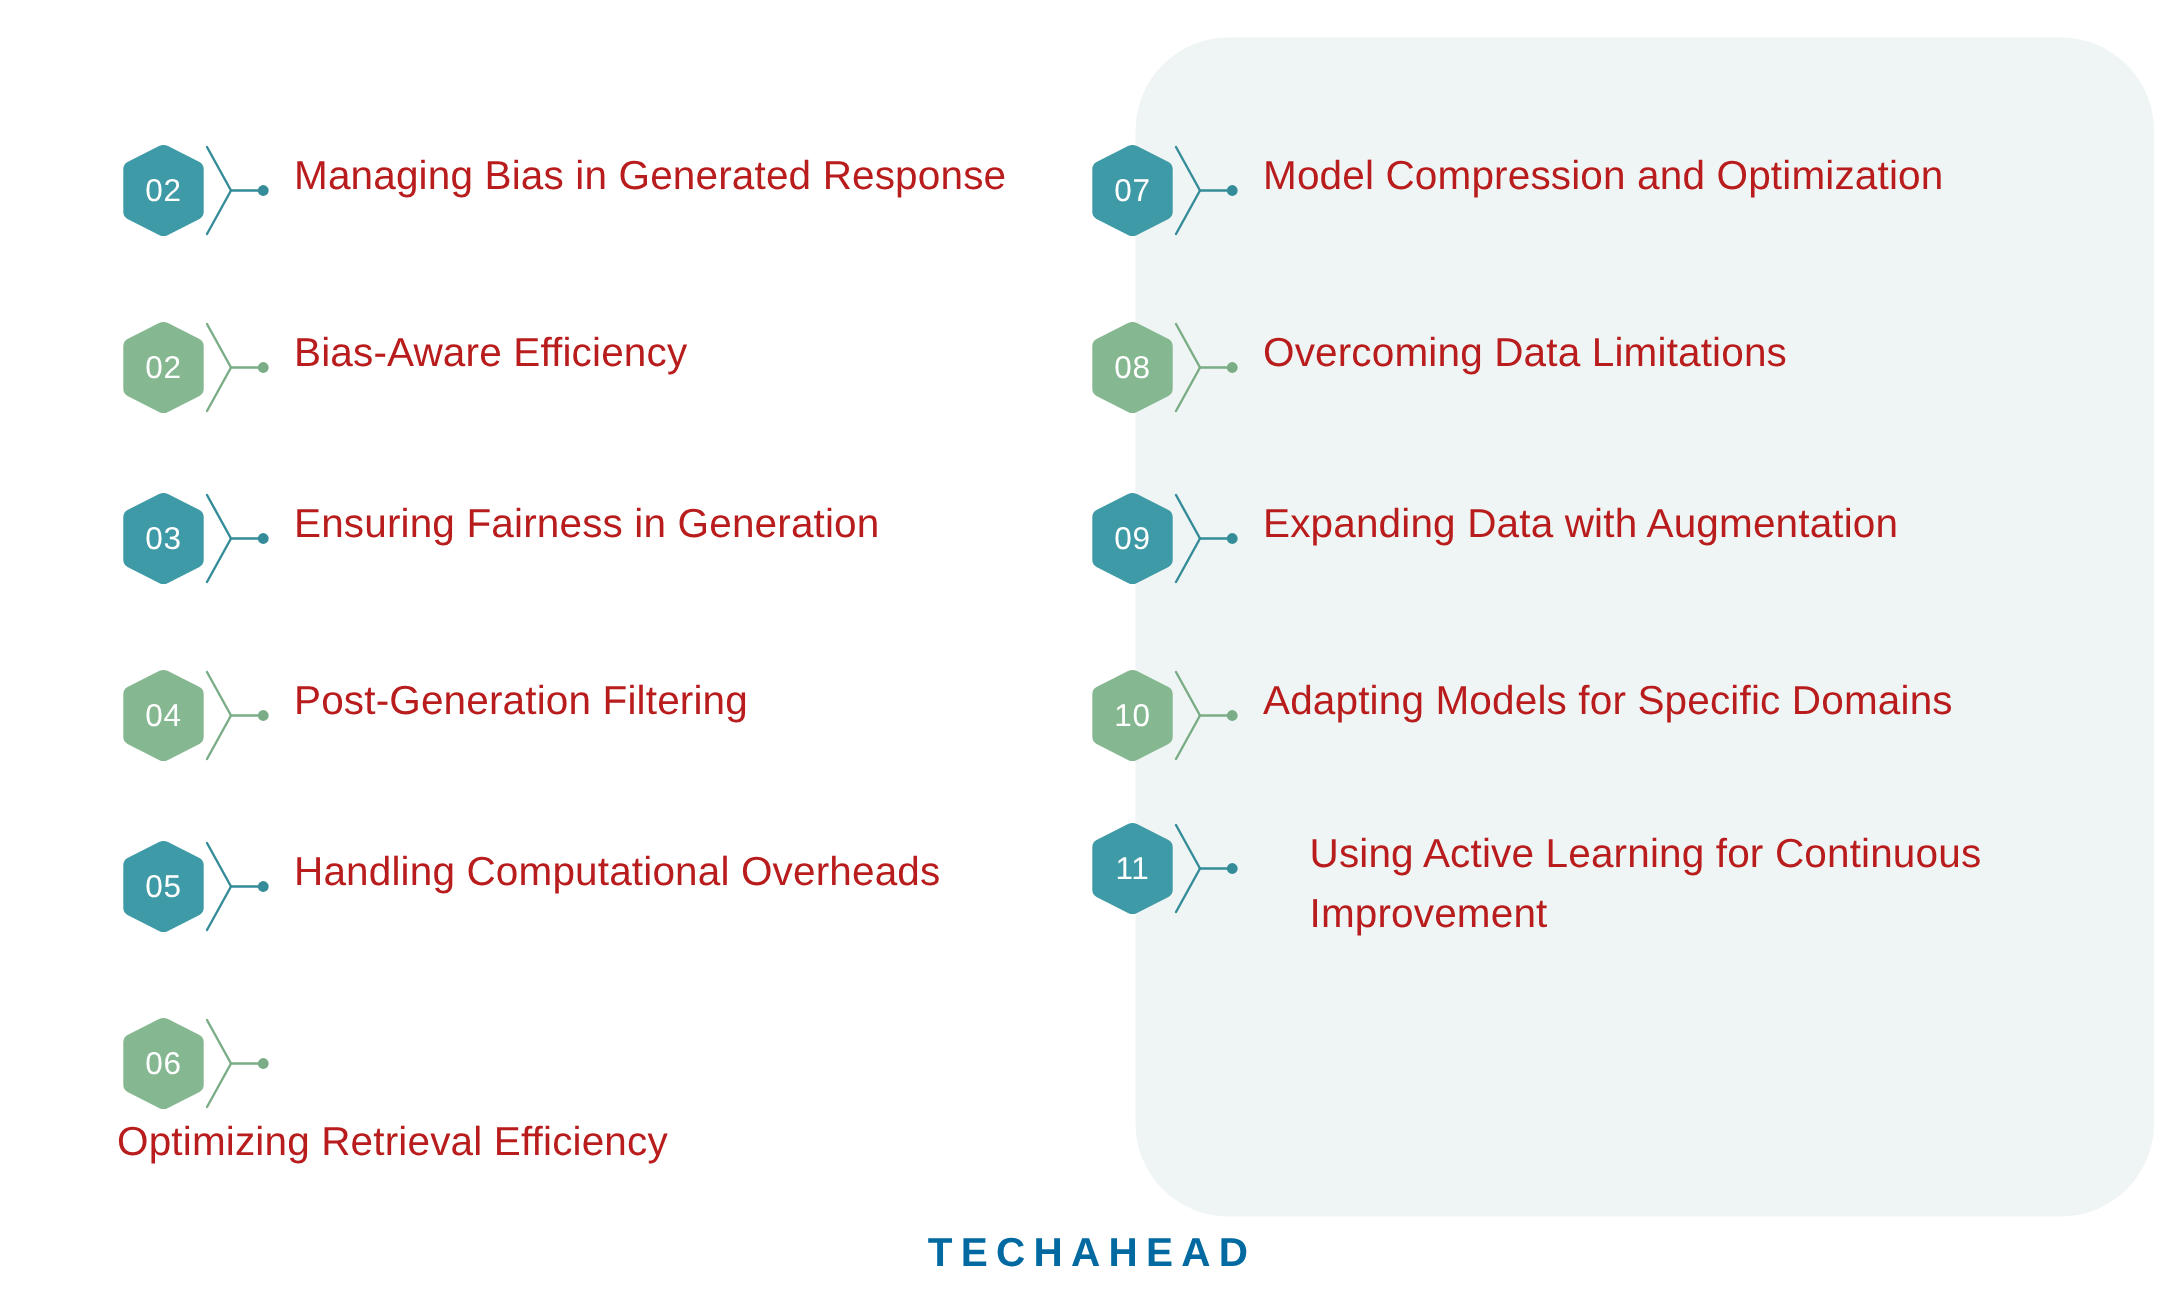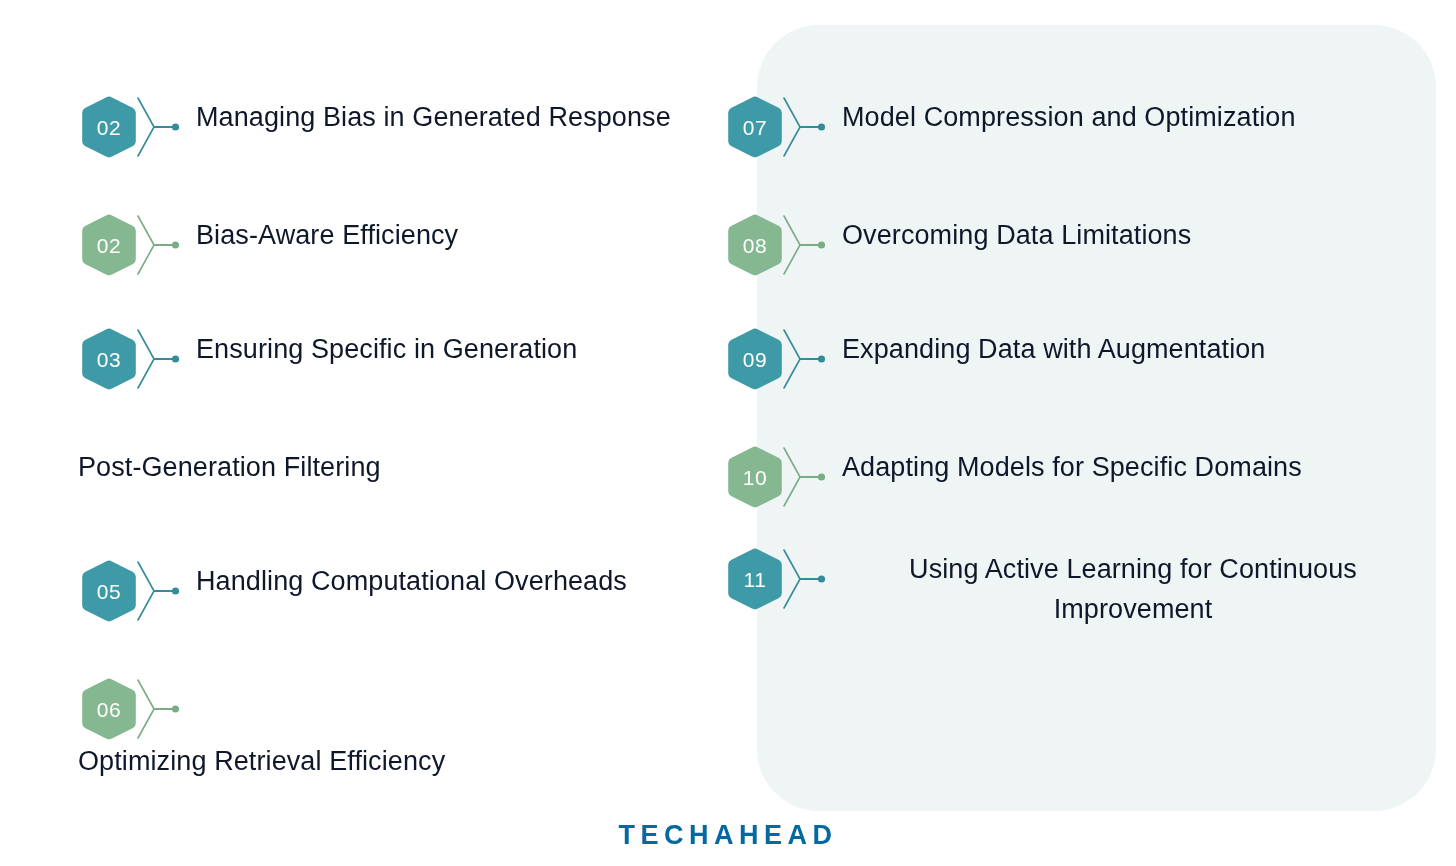--- a/index.html
+++ b/index.html
@@ -69,26 +69,25 @@
     font-size: 21px;
     font-weight: 400;
     letter-spacing: 0.5px;
     line-height: 1;
     pointer-events: none;
   }
 
   .item-label {
     font-size: 27px;
     line-height: 40px;
-    color: #0f172a;
+    color: #b91c1c;
     font-weight: 400;
     letter-spacing: 0.1px;
     margin-top: 1px;
     max-width: 530px;
-    text-align: center;
   }
   #column-right .item-label { max-width: 520px; }
 
   
   #watermark {
     position: absolute;
     left: 0;
     top: 820px;
     width: 1456px;
     text-align: center;
@@ -134,23 +133,32 @@
       <div class="item-row" style="top: 232px;">
         <div class="badge">
           <svg width="118" height="62" viewBox="0 0 118 62" xmlns="http://www.w3.org/2000/svg">
             <path d="M16.8 4.2 L45.2 4.2 Q48.4 4.2 50.0 7.0 L60.6 28.0 Q62.2 31.0 60.6 34.0 L50.0 55.0 Q48.4 57.8 45.2 57.8 L16.8 57.8 Q13.6 57.8 12.0 55.0 L1.4 34.0 Q-0.2 31.0 1.4 28.0 L12.0 7.0 Q13.6 4.2 16.8 4.2 Z" transform="rotate(90 31 31)" fill="#3e9aa6"></path>
             <path d="M60 2 L76 31 L60 60" fill="none" stroke="#358c99" stroke-width="1.6" stroke-linecap="round" stroke-linejoin="round"></path>
             <path d="M76 31 L95 31" fill="none" stroke="#358c99" stroke-width="1.8" stroke-linecap="round"></path>
             <circle cx="97.5" cy="31" r="3.6" fill="#358c99"></circle>
           </svg>
           <div class="badge-number">03</div>
         </div>
-        <div class="item-label">Ensuring Specific in Generation</div>
+        <div class="item-label">Ensuring Fairness in Generation</div>
       </div>
       <div class="item-row" style="top: 350px;">
+        <div class="badge">
+          <svg width="118" height="62" viewBox="0 0 118 62" xmlns="http://www.w3.org/2000/svg">
+            <path d="M16.8 4.2 L45.2 4.2 Q48.4 4.2 50.0 7.0 L60.6 28.0 Q62.2 31.0 60.6 34.0 L50.0 55.0 Q48.4 57.8 45.2 57.8 L16.8 57.8 Q13.6 57.8 12.0 55.0 L1.4 34.0 Q-0.2 31.0 1.4 28.0 L12.0 7.0 Q13.6 4.2 16.8 4.2 Z" transform="rotate(90 31 31)" fill="#85b891"></path>
+            <path d="M60 2 L76 31 L60 60" fill="none" stroke="#7aad86" stroke-width="1.6" stroke-linecap="round" stroke-linejoin="round"></path>
+            <path d="M76 31 L95 31" fill="none" stroke="#7aad86" stroke-width="1.8" stroke-linecap="round"></path>
+            <circle cx="97.5" cy="31" r="3.6" fill="#7aad86"></circle>
+          </svg>
+          <div class="badge-number">04</div>
+        </div>
         <div class="item-label">Post-Generation Filtering</div>
       </div>
       <div class="item-row" style="top: 464px;">
         <div class="badge">
           <svg width="118" height="62" viewBox="0 0 118 62" xmlns="http://www.w3.org/2000/svg">
             <path d="M16.8 4.2 L45.2 4.2 Q48.4 4.2 50.0 7.0 L60.6 28.0 Q62.2 31.0 60.6 34.0 L50.0 55.0 Q48.4 57.8 45.2 57.8 L16.8 57.8 Q13.6 57.8 12.0 55.0 L1.4 34.0 Q-0.2 31.0 1.4 28.0 L12.0 7.0 Q13.6 4.2 16.8 4.2 Z" transform="rotate(90 31 31)" fill="#3e9aa6"></path>
             <path d="M60 2 L76 31 L60 60" fill="none" stroke="#358c99" stroke-width="1.6" stroke-linecap="round" stroke-linejoin="round"></path>
             <path d="M76 31 L95 31" fill="none" stroke="#358c99" stroke-width="1.8" stroke-linecap="round"></path>
             <circle cx="97.5" cy="31" r="3.6" fill="#358c99"></circle>
           </svg>

